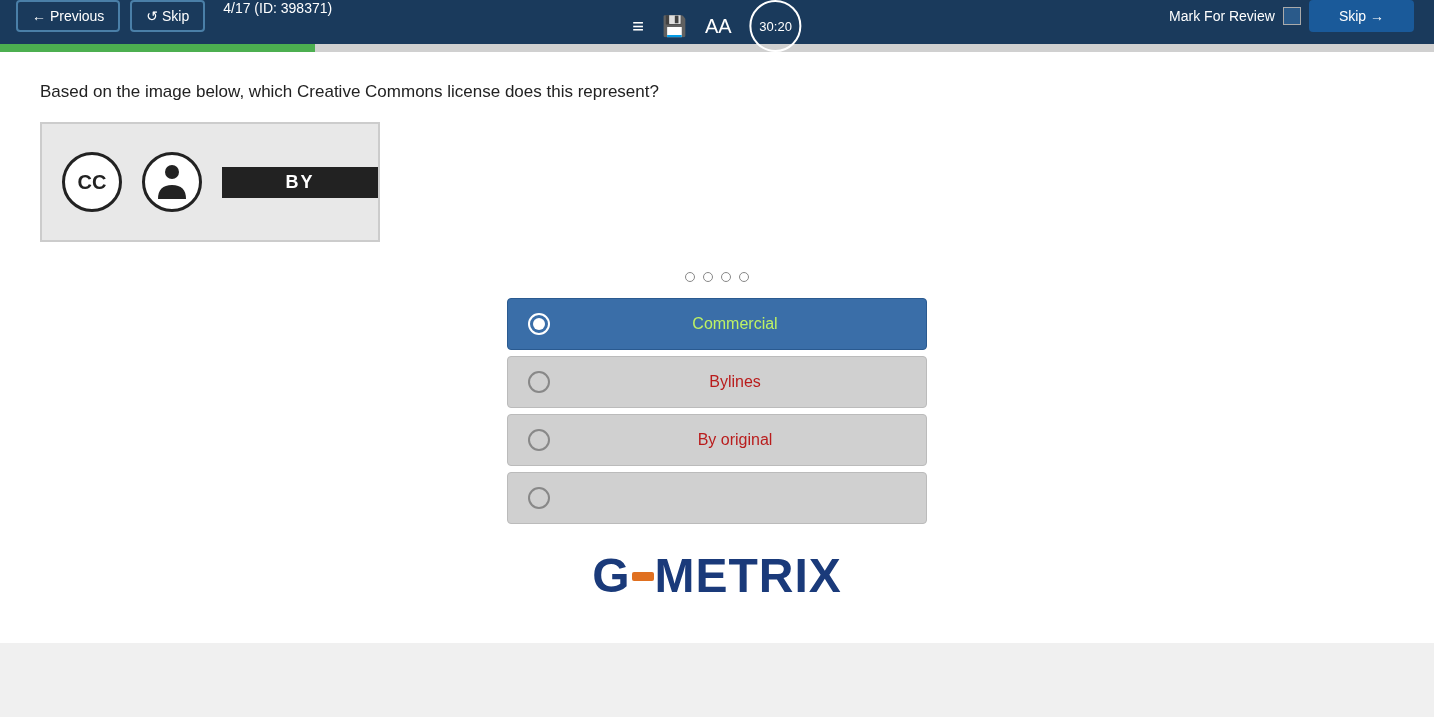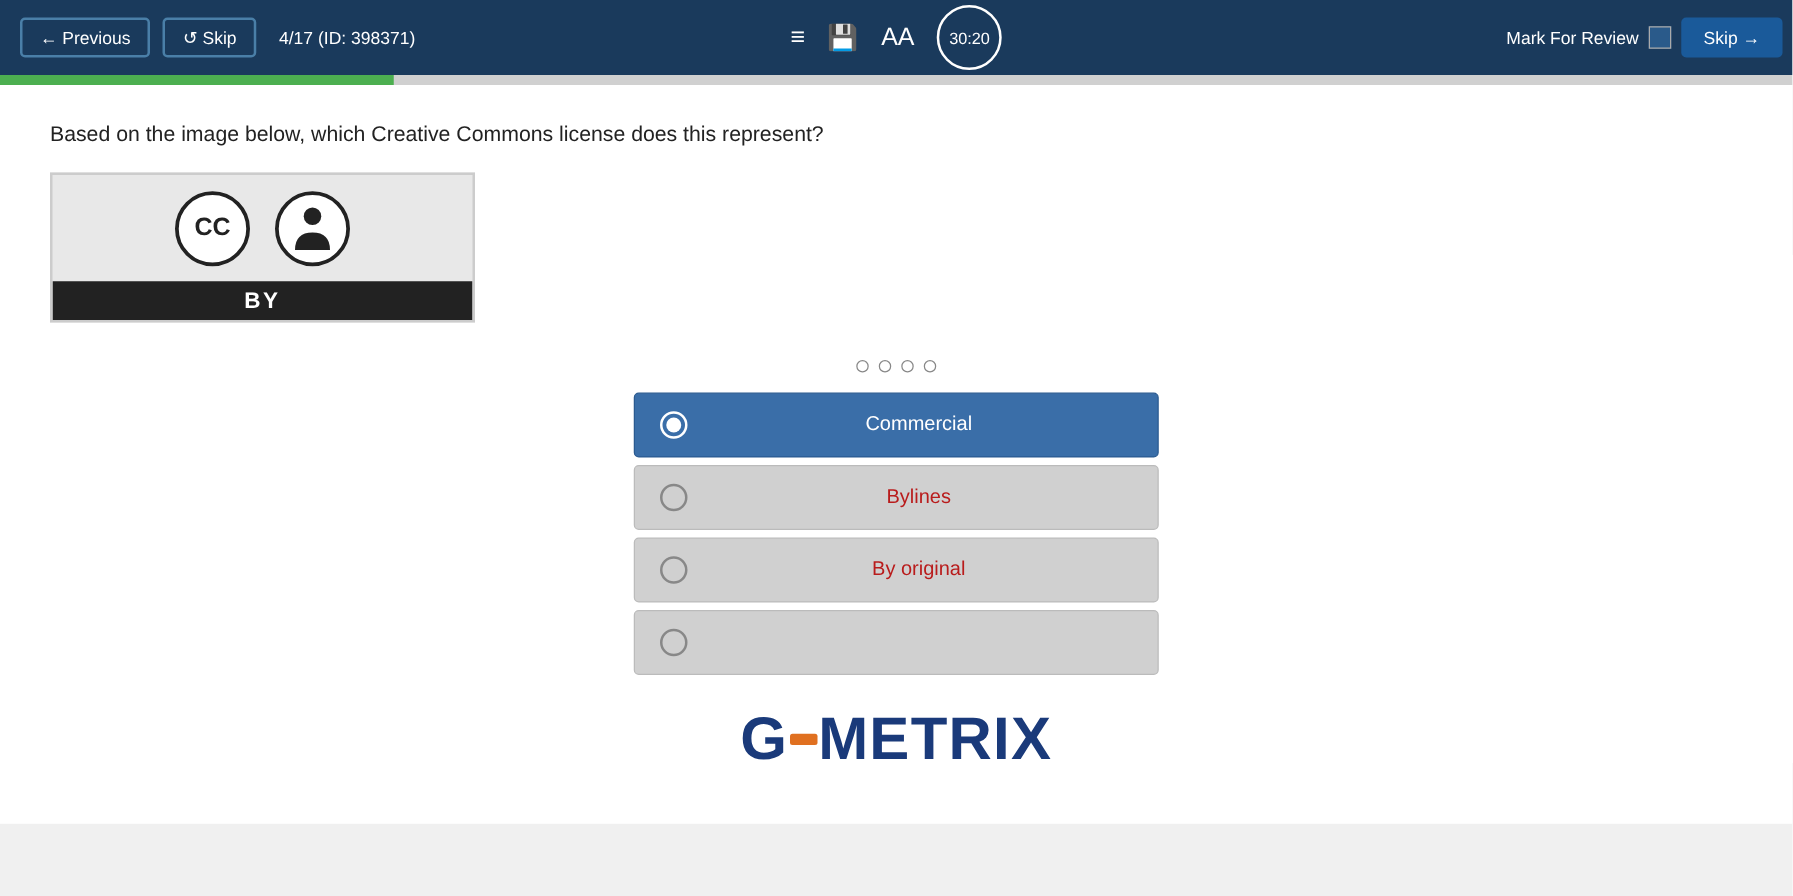--- a/index.html
+++ b/index.html
@@ -8,23 +8,23 @@
       height: 717px;
       background: #f0f0f0;
       font-family: Arial, sans-serif;
       overflow: hidden;
       position: relative;
     }
 
     
     #topbar {
       background: #1a3a5c;
-      height: 60px;
-      display: flex;
-      align-items: center;
+      height: 44px;
+      display: flex;
+      align-items: flex-start;
       padding: 0 16px;
       gap: 10px;
       position: relative;
     }
 
     .nav-btn {
       background: #1a3a5c;
       border: 2px solid #4a7fa8;
       color: white;
       padding: 6px 14px;
@@ -65,21 +65,21 @@
       display: flex;
       align-items: center;
       justify-content: center;
       color: white;
       font-size: 13px;
       font-weight: normal;
     }
 
     #topbar-right {
       position: absolute;
-      right: 8px;
+      right: 20px;
       display: flex;
       align-items: center;
       gap: 8px;
       margin-left: 28px;
     }
 
     #mark-review-label {
       color: white;
       font-size: 14px;
     }
@@ -88,21 +88,21 @@
       width: 18px;
       height: 18px;
       background: #2a5a8a;
       border: 1px solid #aaa;
     }
 
     #skip-btn {
       background: #1a5a9a;
       border: none;
       color: white;
-      padding: 8px 18px;
+      padding: 8px 30px;
       border-radius: 4px;
       cursor: pointer;
       font-size: 14px;
       display: flex;
       align-items: center;
       gap: 6px;
     }
 
     
     #progress-bar-container {
@@ -140,21 +140,20 @@
       display: flex;
       align-items: center;
       justify-content: center;
       margin-bottom: 30px;
       position: relative;
       overflow: hidden;
     }
 
     #cc-image-inner {
       display: flex;
-      flex-direction: column;
       align-items: center;
       width: 100%;
       height: 100%;
     }
 
     #cc-top {
       display: flex;
       align-items: center;
       justify-content: center;
       gap: 20px;
@@ -227,21 +226,21 @@
       align-items: center;
       gap: 14px;
       cursor: pointer;
       font-size: 16px;
       color: #b91c1c;
       position: relative;
     }
 
     .answer-option.selected {
       background: #3a6ea8;
-      color: #ffffff;
+      color: #bef264;
       border-color: #2a5a90;
     }
 
     .radio-indicator {
       width: 22px;
       height: 22px;
       border-radius: 50%;
       border: 2px solid #888;
       display: flex;
       align-items: center;

